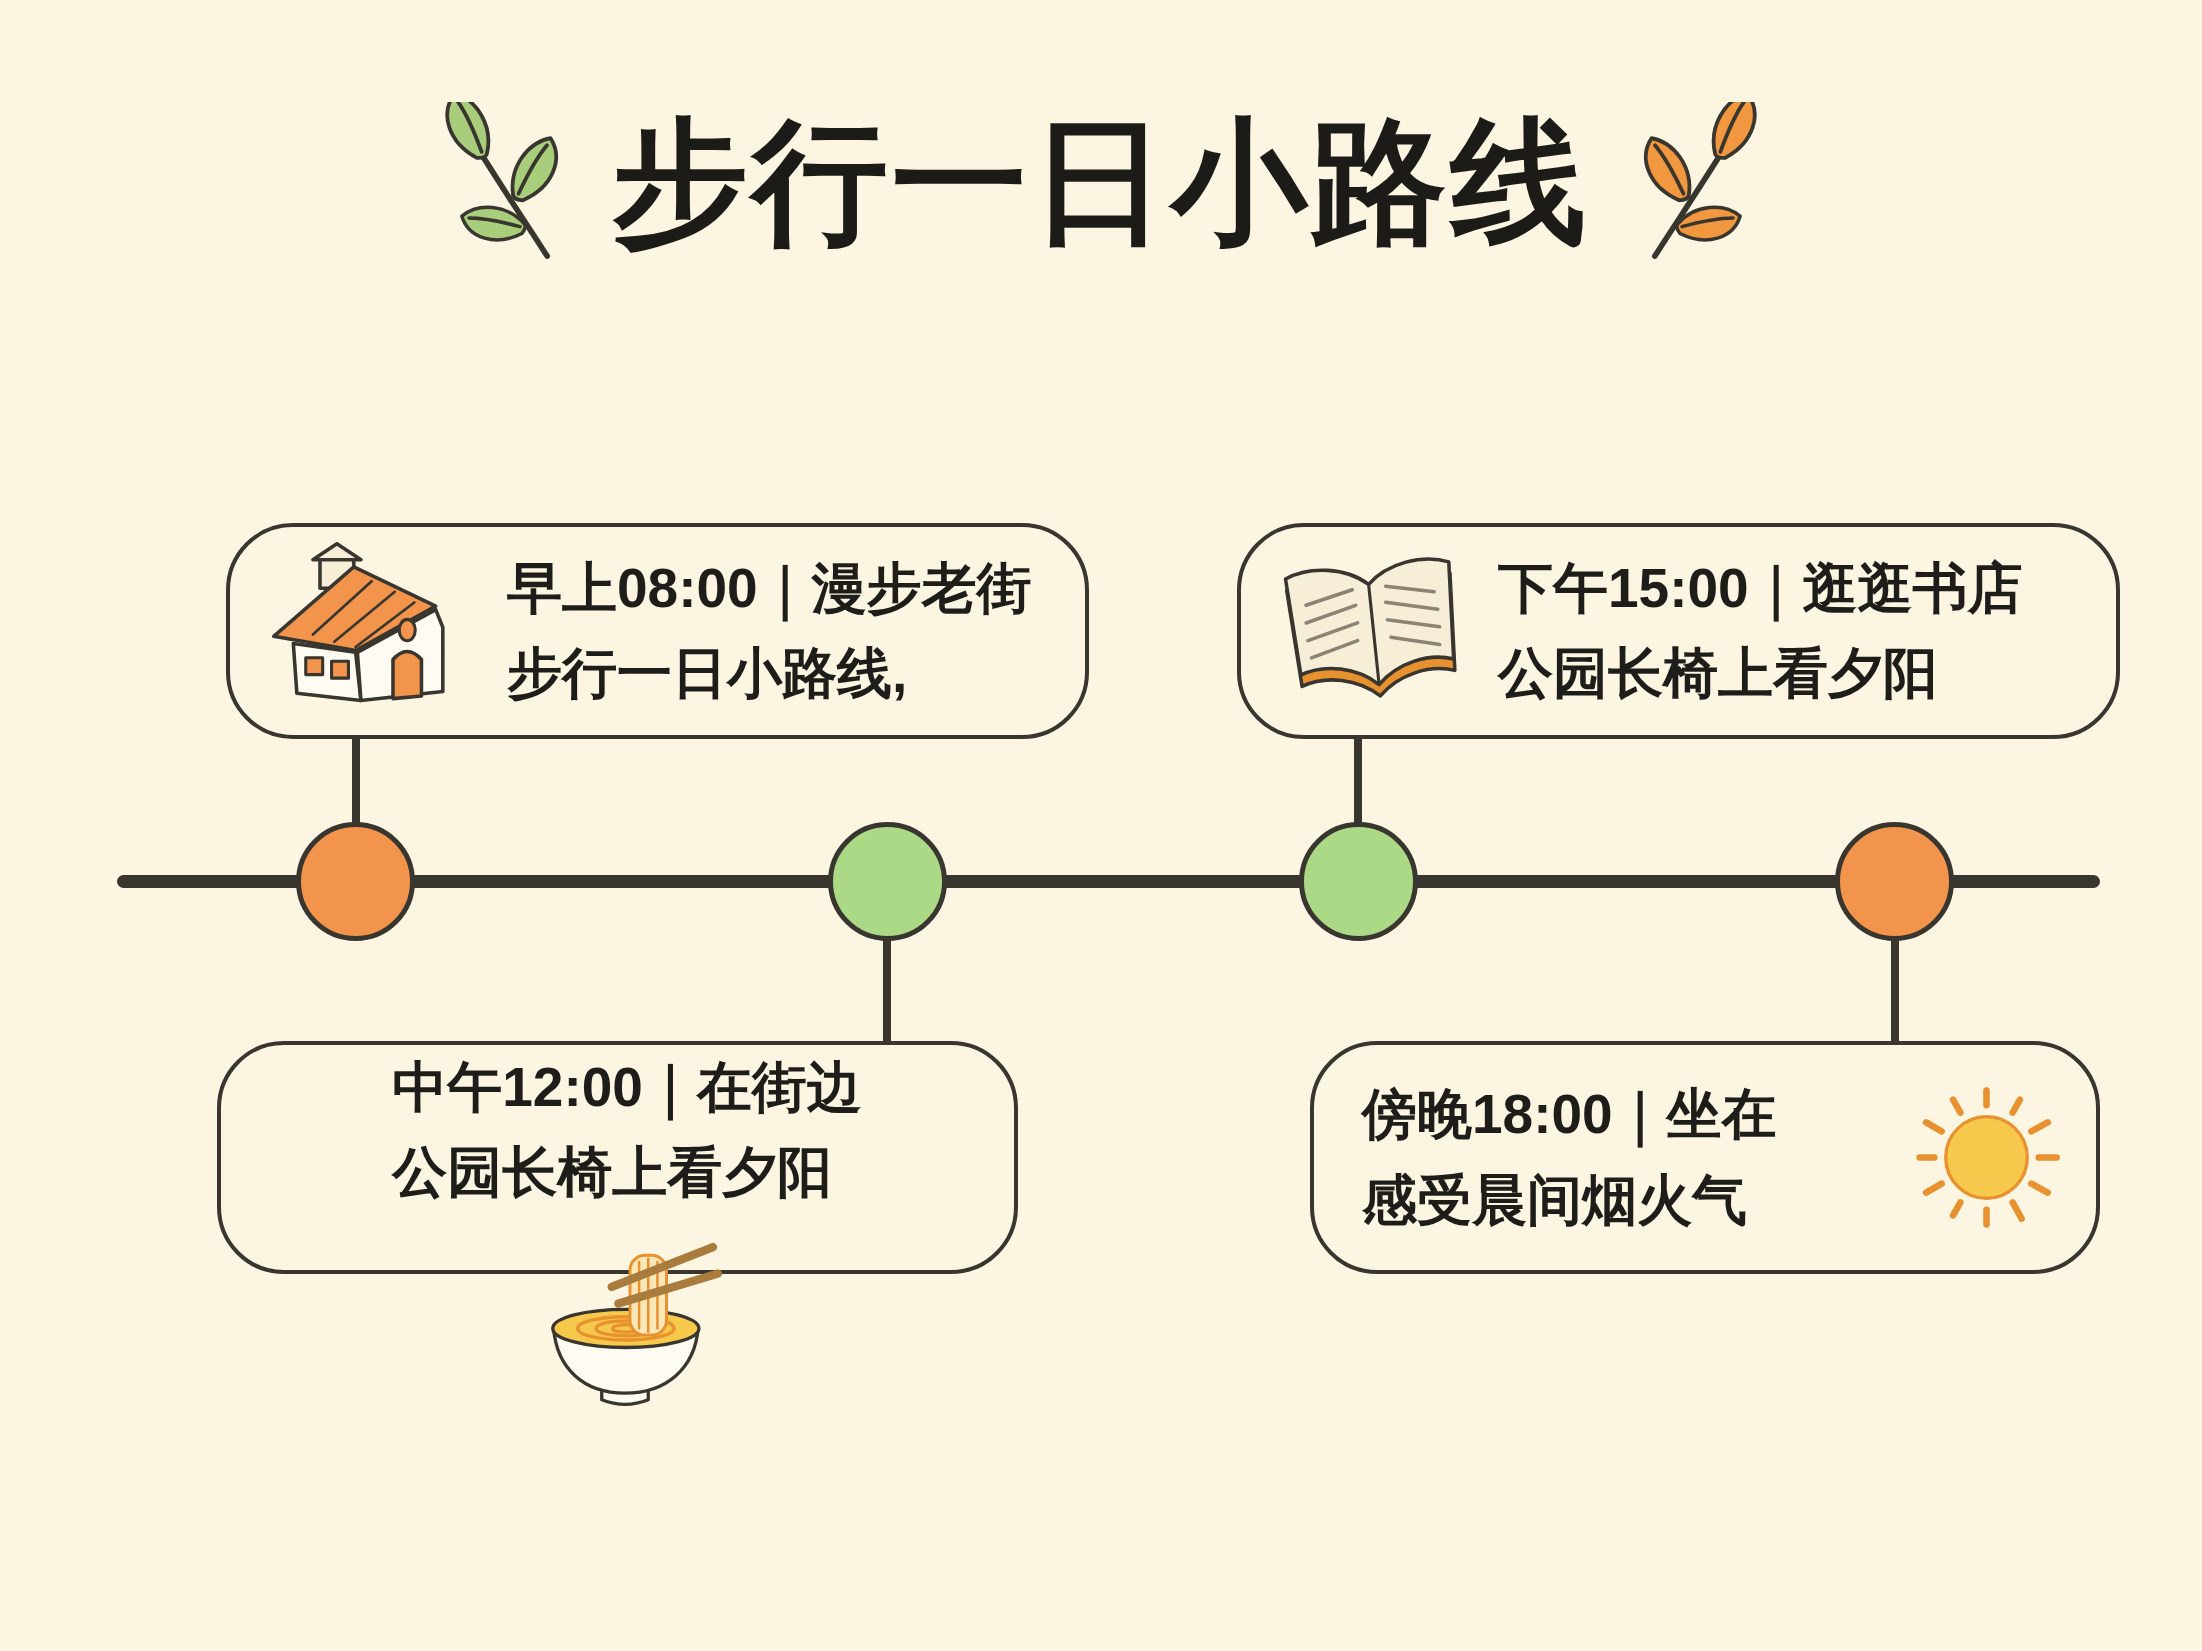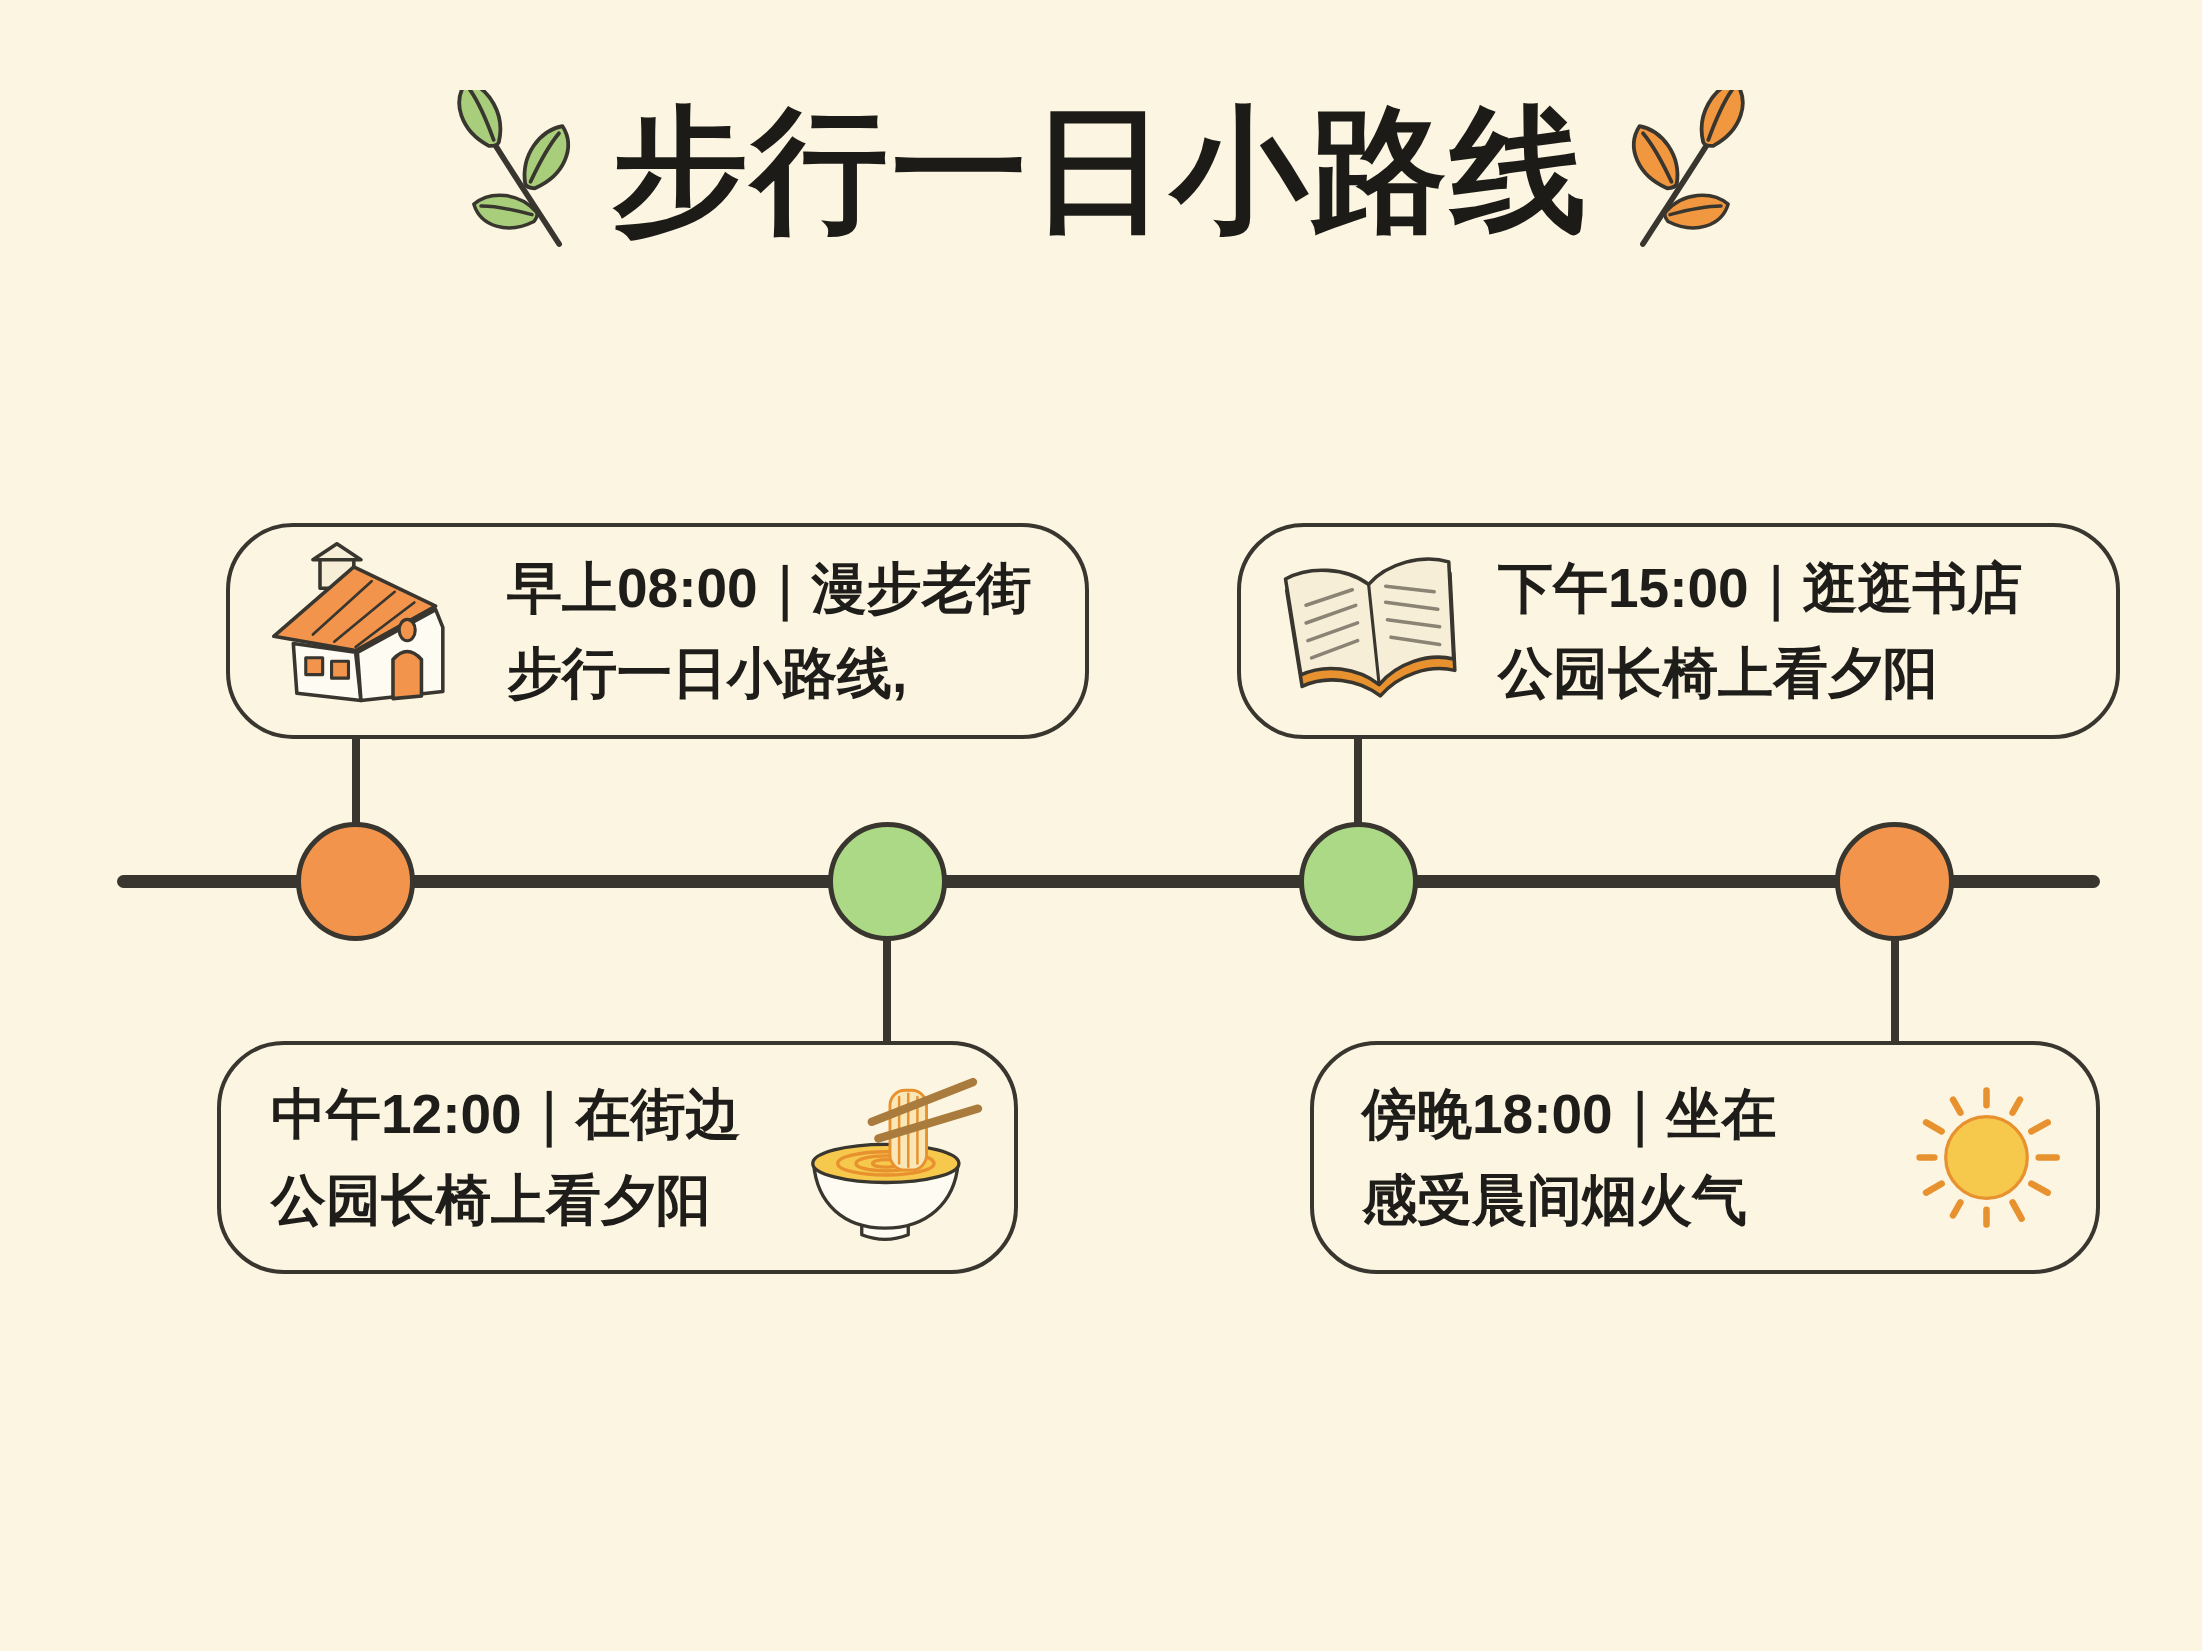--- a/index.html
+++ b/index.html
@@ -13,21 +13,21 @@
     --orange:#F2944C; --deep-orange:#E8912F; --green:#ABD986;
     --leaf-green:#A9CE7B; --leaf-orange:#F0973F; --yellow:#F6C84C;
     --paper:#F7EED8; --white:#FDFBF2; --brown:#A97B3C;
     --noodle:#FAE7B8; --gray-line:#8B8474;
   }
   .title-row{
     position:absolute;left:0;right:0;top:80px;
     display:flex;justify-content:center;align-items:center;gap:34px;
   }
   .title{
-    font-size:136px;font-weight:800;color:#1C1B17;margin:0;
+    font-size:136px;font-weight:800;color:#1C1B17;margin:12px;
     letter-spacing:3.8px;
   }
   .twig{width:132px;height:163px;}
   .twig-left{transform:scaleX(-1);}
   .twig .stem{fill:none;stroke:var(--ink);stroke-width:6;stroke-linecap:round;}
   .twig .vein{fill:none;stroke:var(--ink);stroke-width:4;stroke-linecap:round;}
   .twig .leaf{stroke:var(--ink);stroke-width:4;stroke-linejoin:round;}
   .twig-left .leaf{fill:var(--leaf-green);}
   .twig-right .leaf{fill:var(--leaf-orange);}
 
@@ -47,21 +47,21 @@
   }
   .dot1{left:296px;} .dot2{left:828px;} .dot3{left:1299px;} .dot4{left:1835px;}
   .dot-o{background:var(--orange);} .dot-g{background:var(--green);}
 
   .card{
     position:absolute;display:flex;align-items:center;box-sizing:border-box;
     border:4.8px solid var(--ink);border-radius:67px;background:transparent;
   }
   .card1{left:226px;top:523px;width:863px;height:216px;padding:0 27px 0 36px;gap:44px;}
   .card2{left:1237px;top:523px;width:883px;height:216px;padding:0 23px 0 31px;gap:23px;}
-  .card3{left:217px;top:1041px;width:801px;height:233px;padding:0 31px 0 50px;justify-content:space-between;gap:15.3px;}
+  .card3{left:217px;top:1041px;width:801px;height:233px;padding:0 31px 0 50px;justify-content:space-between;gap:15.3px;flex-direction:column;}
   .card4{left:1272px;top:1041px;width:790px;height:233px;padding:0 32.5px 0 48px;justify-content:space-between;gap:15.3px;margin-left:38px;}
 
   .lines{display:flex;flex-direction:column;}
   .l{font-size:55px;font-weight:600;color:var(--text);line-height:1.55;white-space:nowrap;}
 
   .icon{flex:0 0 auto;}
   .i-house{width:197px;height:178px;}
   .i-book{width:203px;height:168px;}
   .i-noodles{width:191px;height:184px;}
   .i-sun{width:155px;height:155px;}

